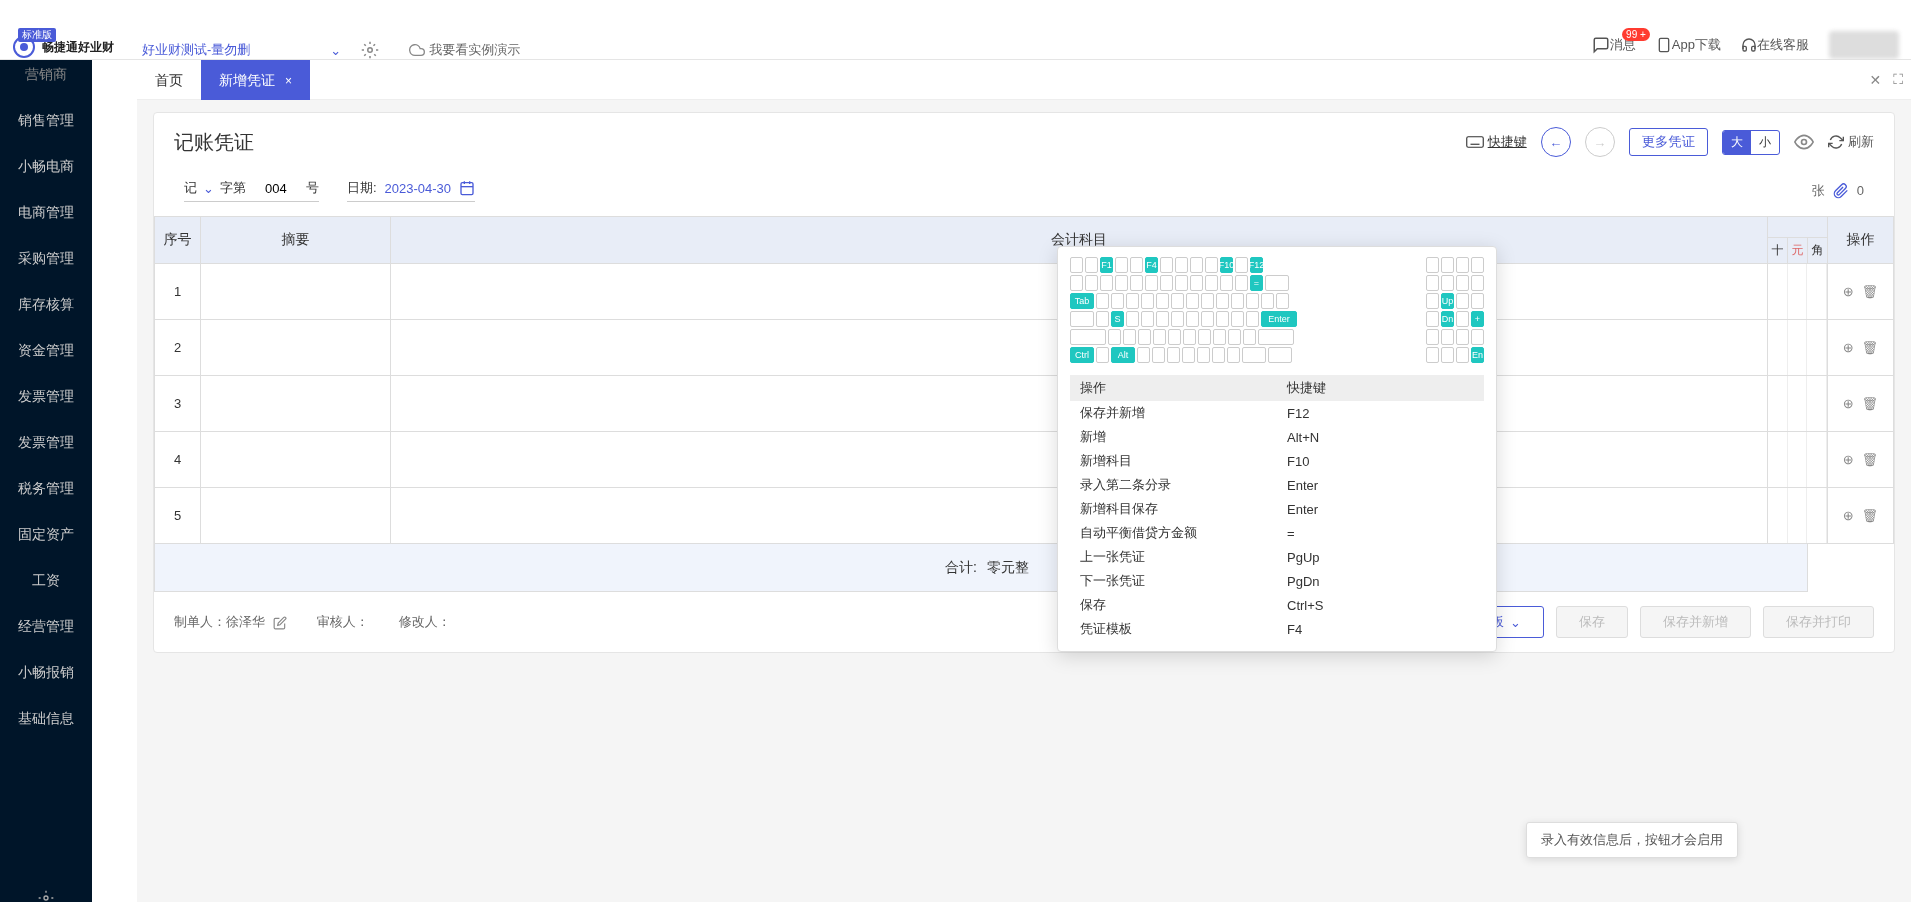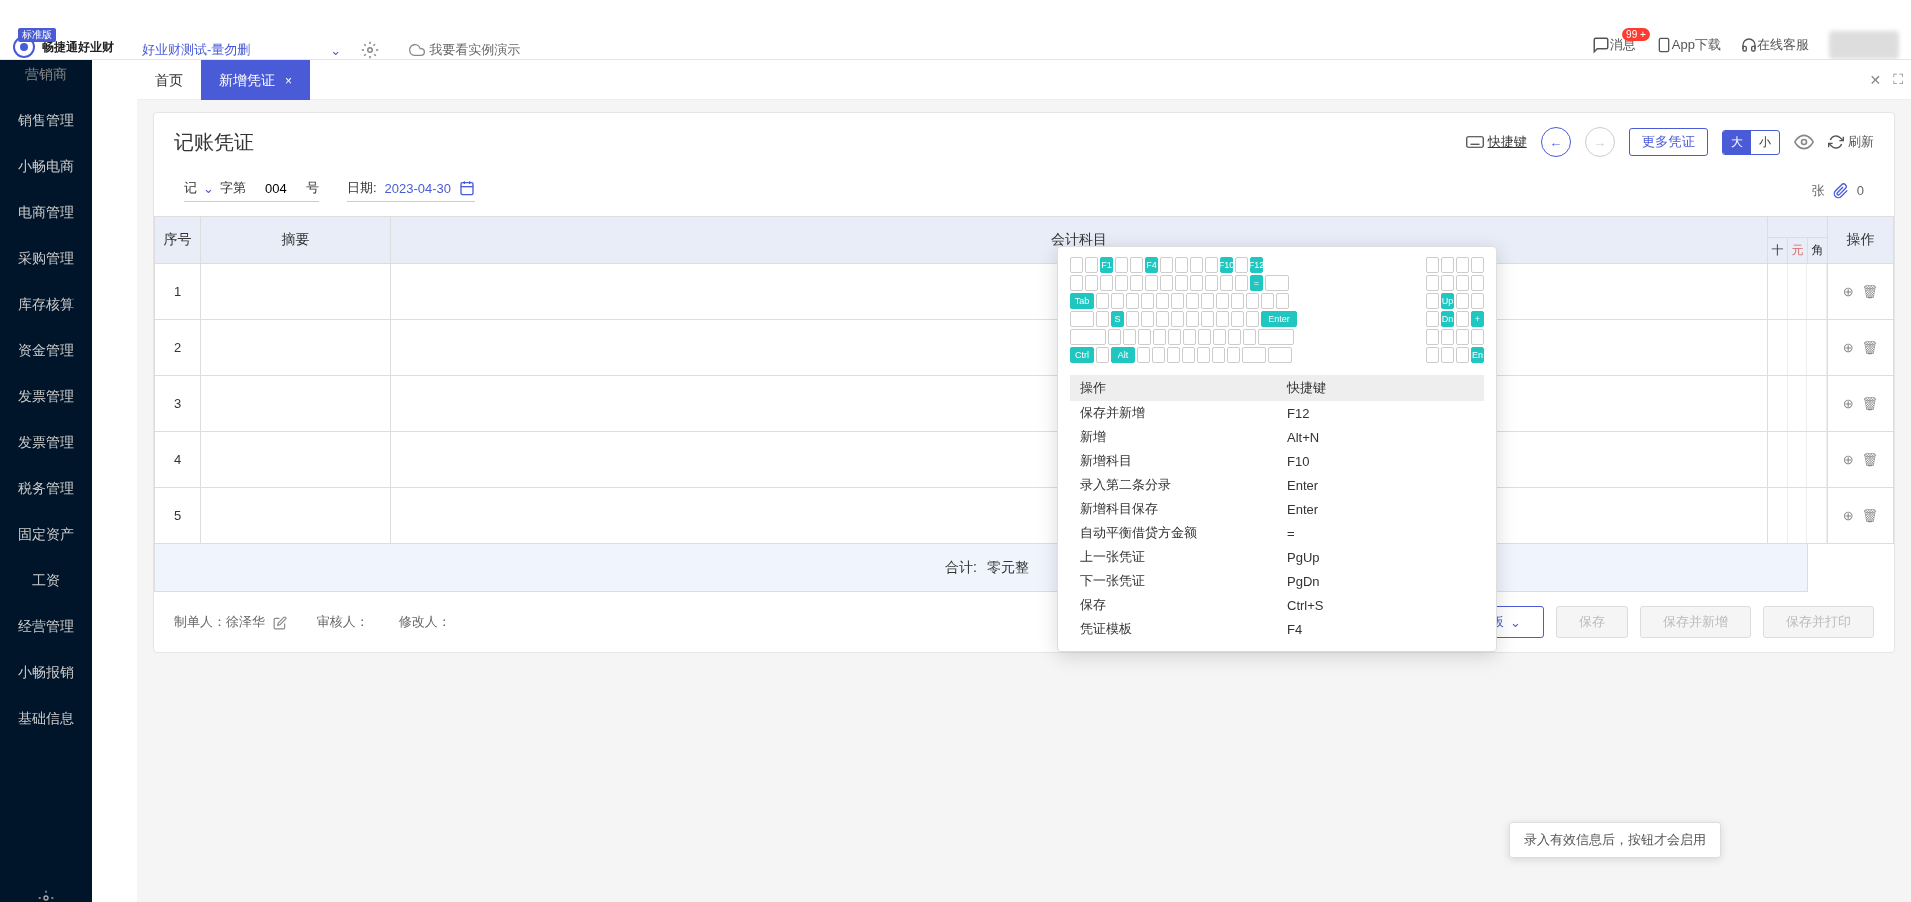--- a/index.html
+++ b/index.html
@@ -96,21 +96,21 @@
 .key { height: 16px; border: 1px solid #ccc; border-radius: 2px; background: #fff; font-size: 9px; display: flex; align-items: center; justify-content: center; color: #fff; }
 .key.hl { background: #1fc7c0; border-color: #1fc7c0; }
 .key.sm { width: 13px; }
 .key.md { width: 24px; }
 .key.lg { width: 36px; }
 .sc-table { width: 100%; border-collapse: collapse; font-size: 13px; }
 .sc-table th { background: #eee; text-align: left; padding: 4px 10px; font-weight: normal; }
 .sc-table td { padding: 3px 10px; }
 
 
-.tooltip-pop { position: absolute; bottom: 56px; right: 190px; background: #fff; border: 1px solid #ddd; padding: 8px 14px; border-radius: 3px; box-shadow: 0 2px 8px rgba(0,0,0,0.12); font-size: 13px; color: #555; z-index: 50; }
+.tooltip-pop { position: absolute; bottom: 56px; right: 173px; background: #fff; border: 1px solid #ddd; padding: 8px 14px; border-radius: 3px; box-shadow: 0 2px 8px rgba(0,0,0,0.12); font-size: 13px; color: #555; z-index: 50; }
 
 svg { display: inline-block; vertical-align: middle; }
 </style>
 </head>
 <body>
 
 <div class="top-header">
   <div class="logo-area">
     <svg class="logo-icon" viewBox="0 0 24 24">
         <circle cx="12" cy="12" r="10" fill="none" stroke="#4a5bd8" stroke-width="2"></circle>

